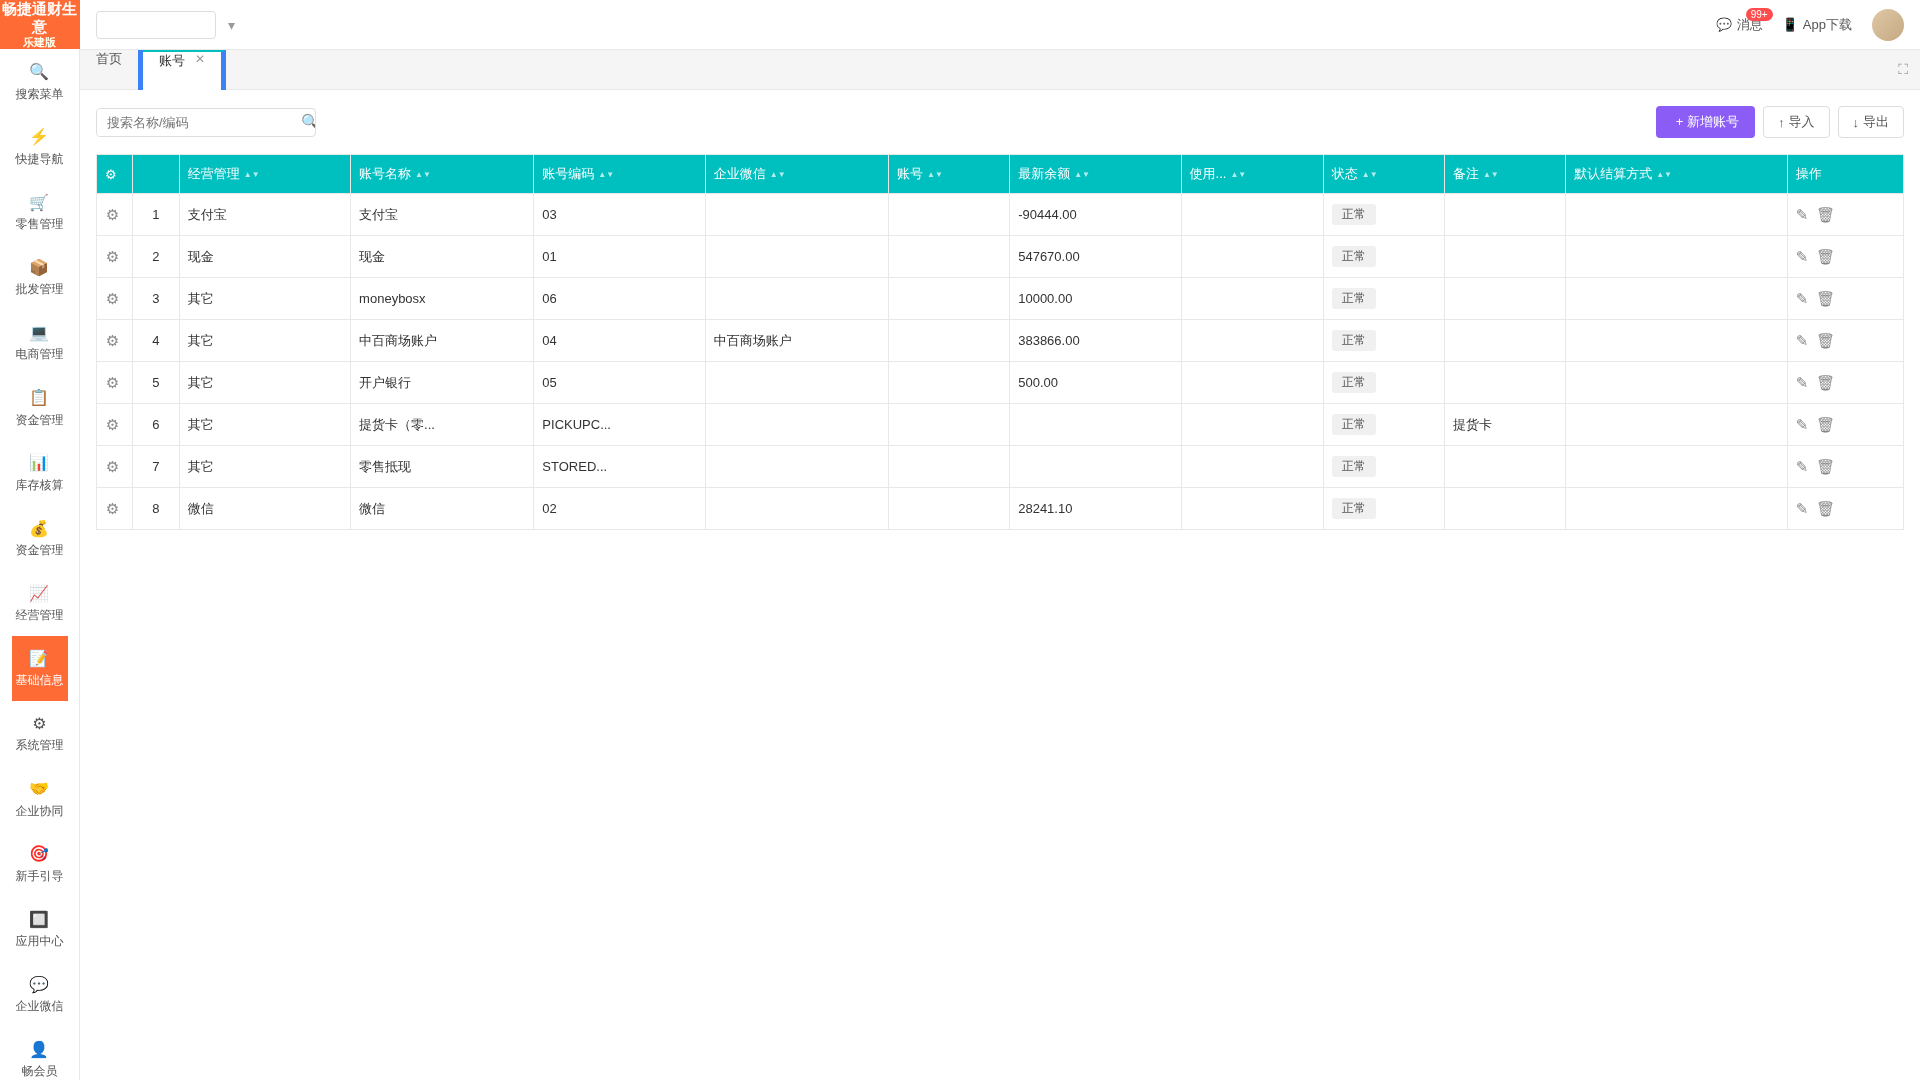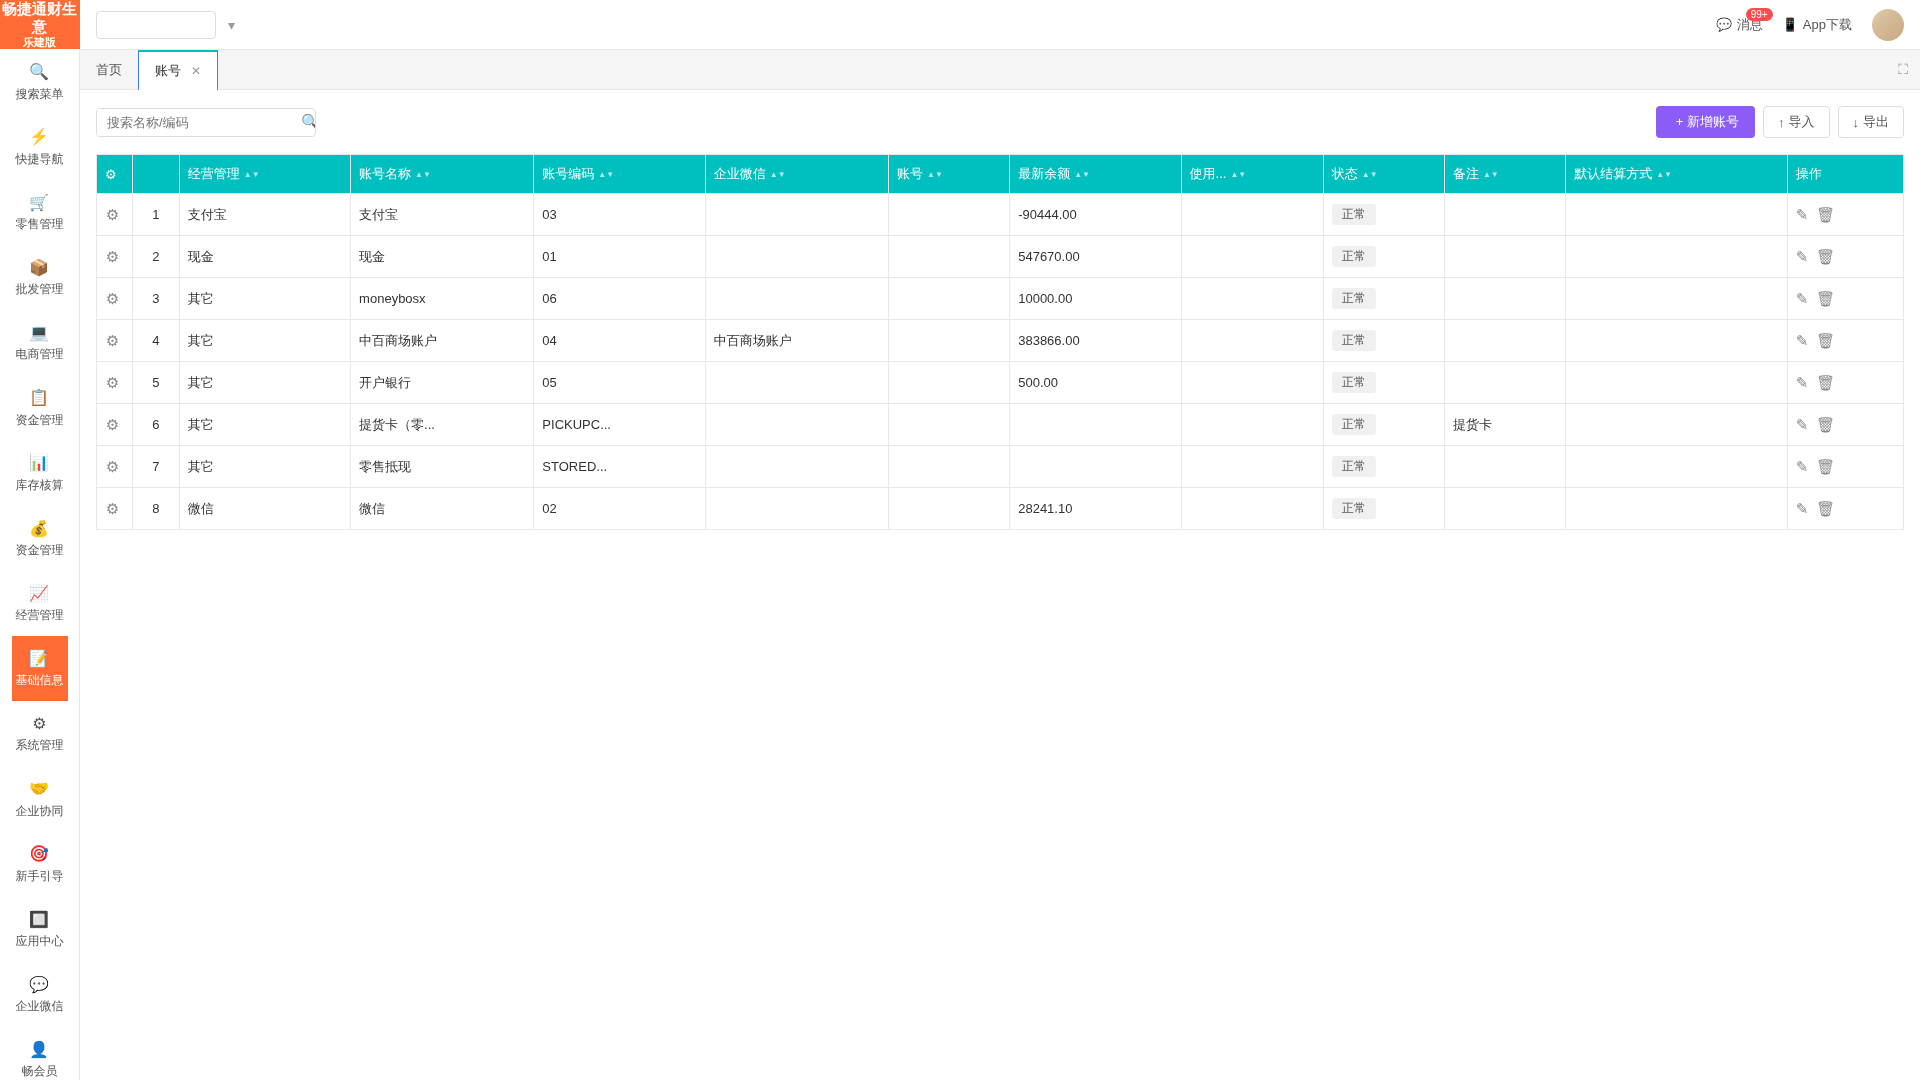--- a/index.html
+++ b/index.html
@@ -140,25 +140,24 @@
       display: flex;
       align-items: center;
       border-bottom: 1px solid #e8e8e8;
       padding: 0 0;
       flex-shrink: 0;
     }
     .tab {
       height: 40px;
       padding: 0 16px;
       display: flex;
-      align-items: center;
-      cursor: pointer;
-      font-size: 13px;
-      color: #555;
-      border-right: 1px solid #3b82f6;
+      cursor: pointer;
+      font-size: 13px;
+      color: #555;
+      border-right: 5px solid #3b82f6;
       gap: 6px;
     }
     .tab.active {
       background: white;
       color: #333;
       border-top: 2px solid #00bfbf;
     }
     .tab-close {
       font-size: 12px;
       color: #999;

